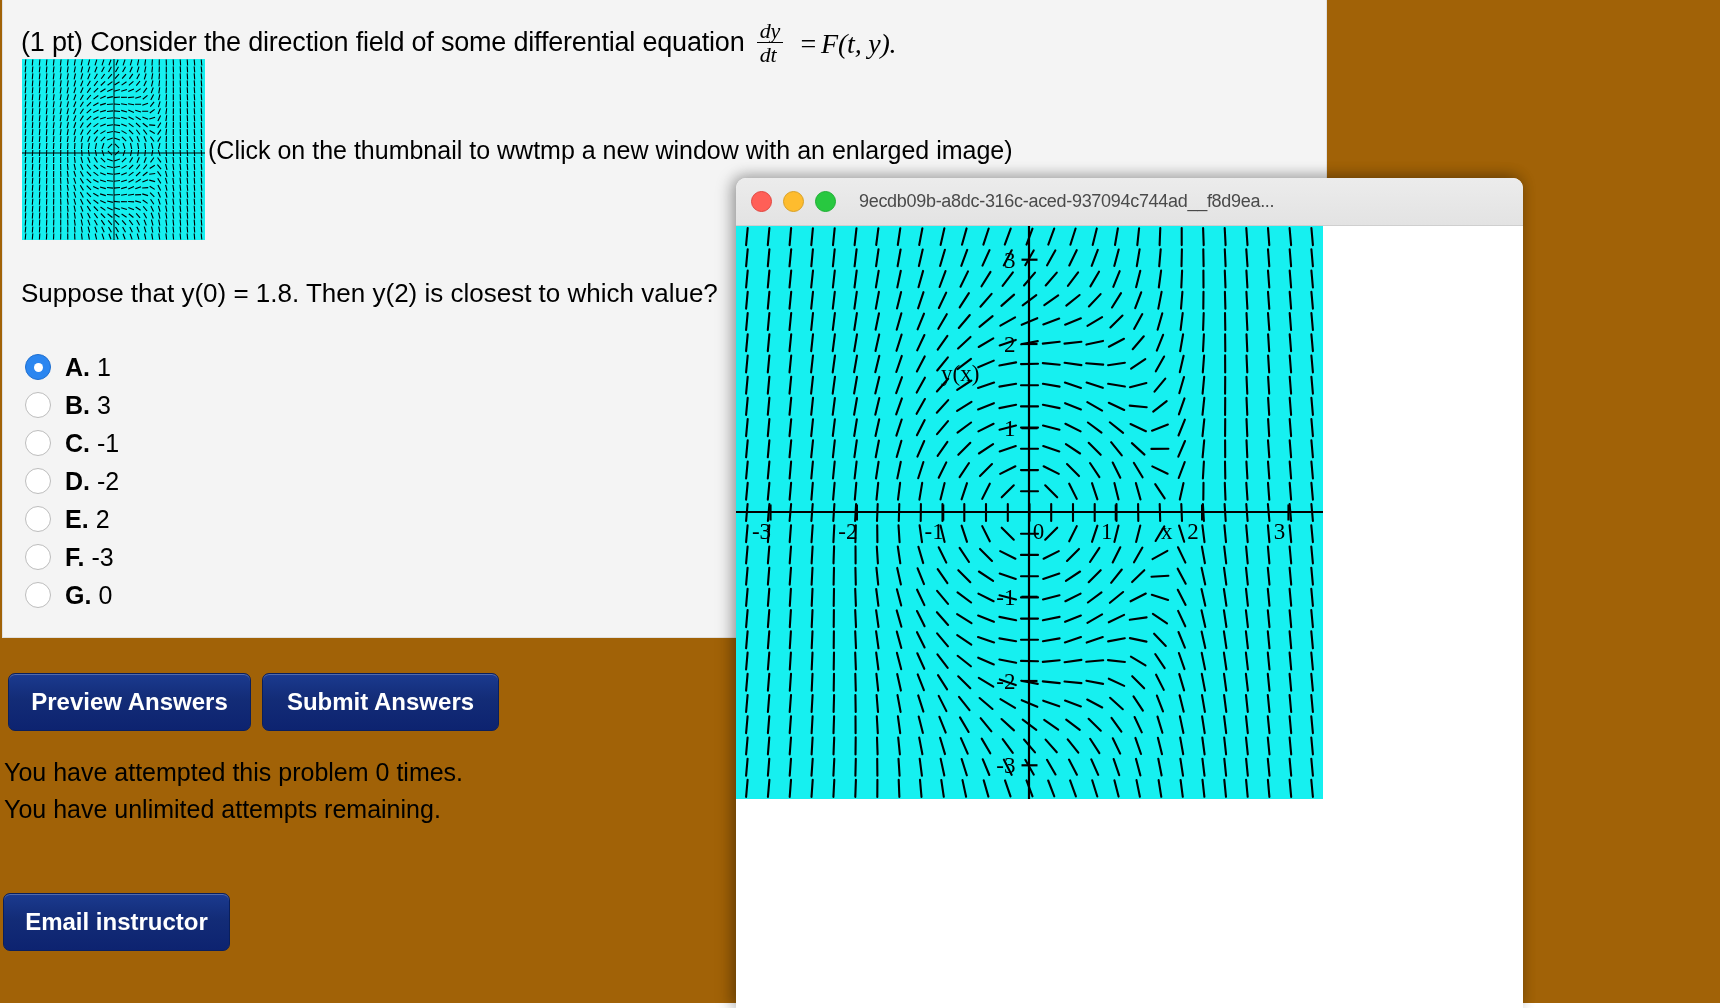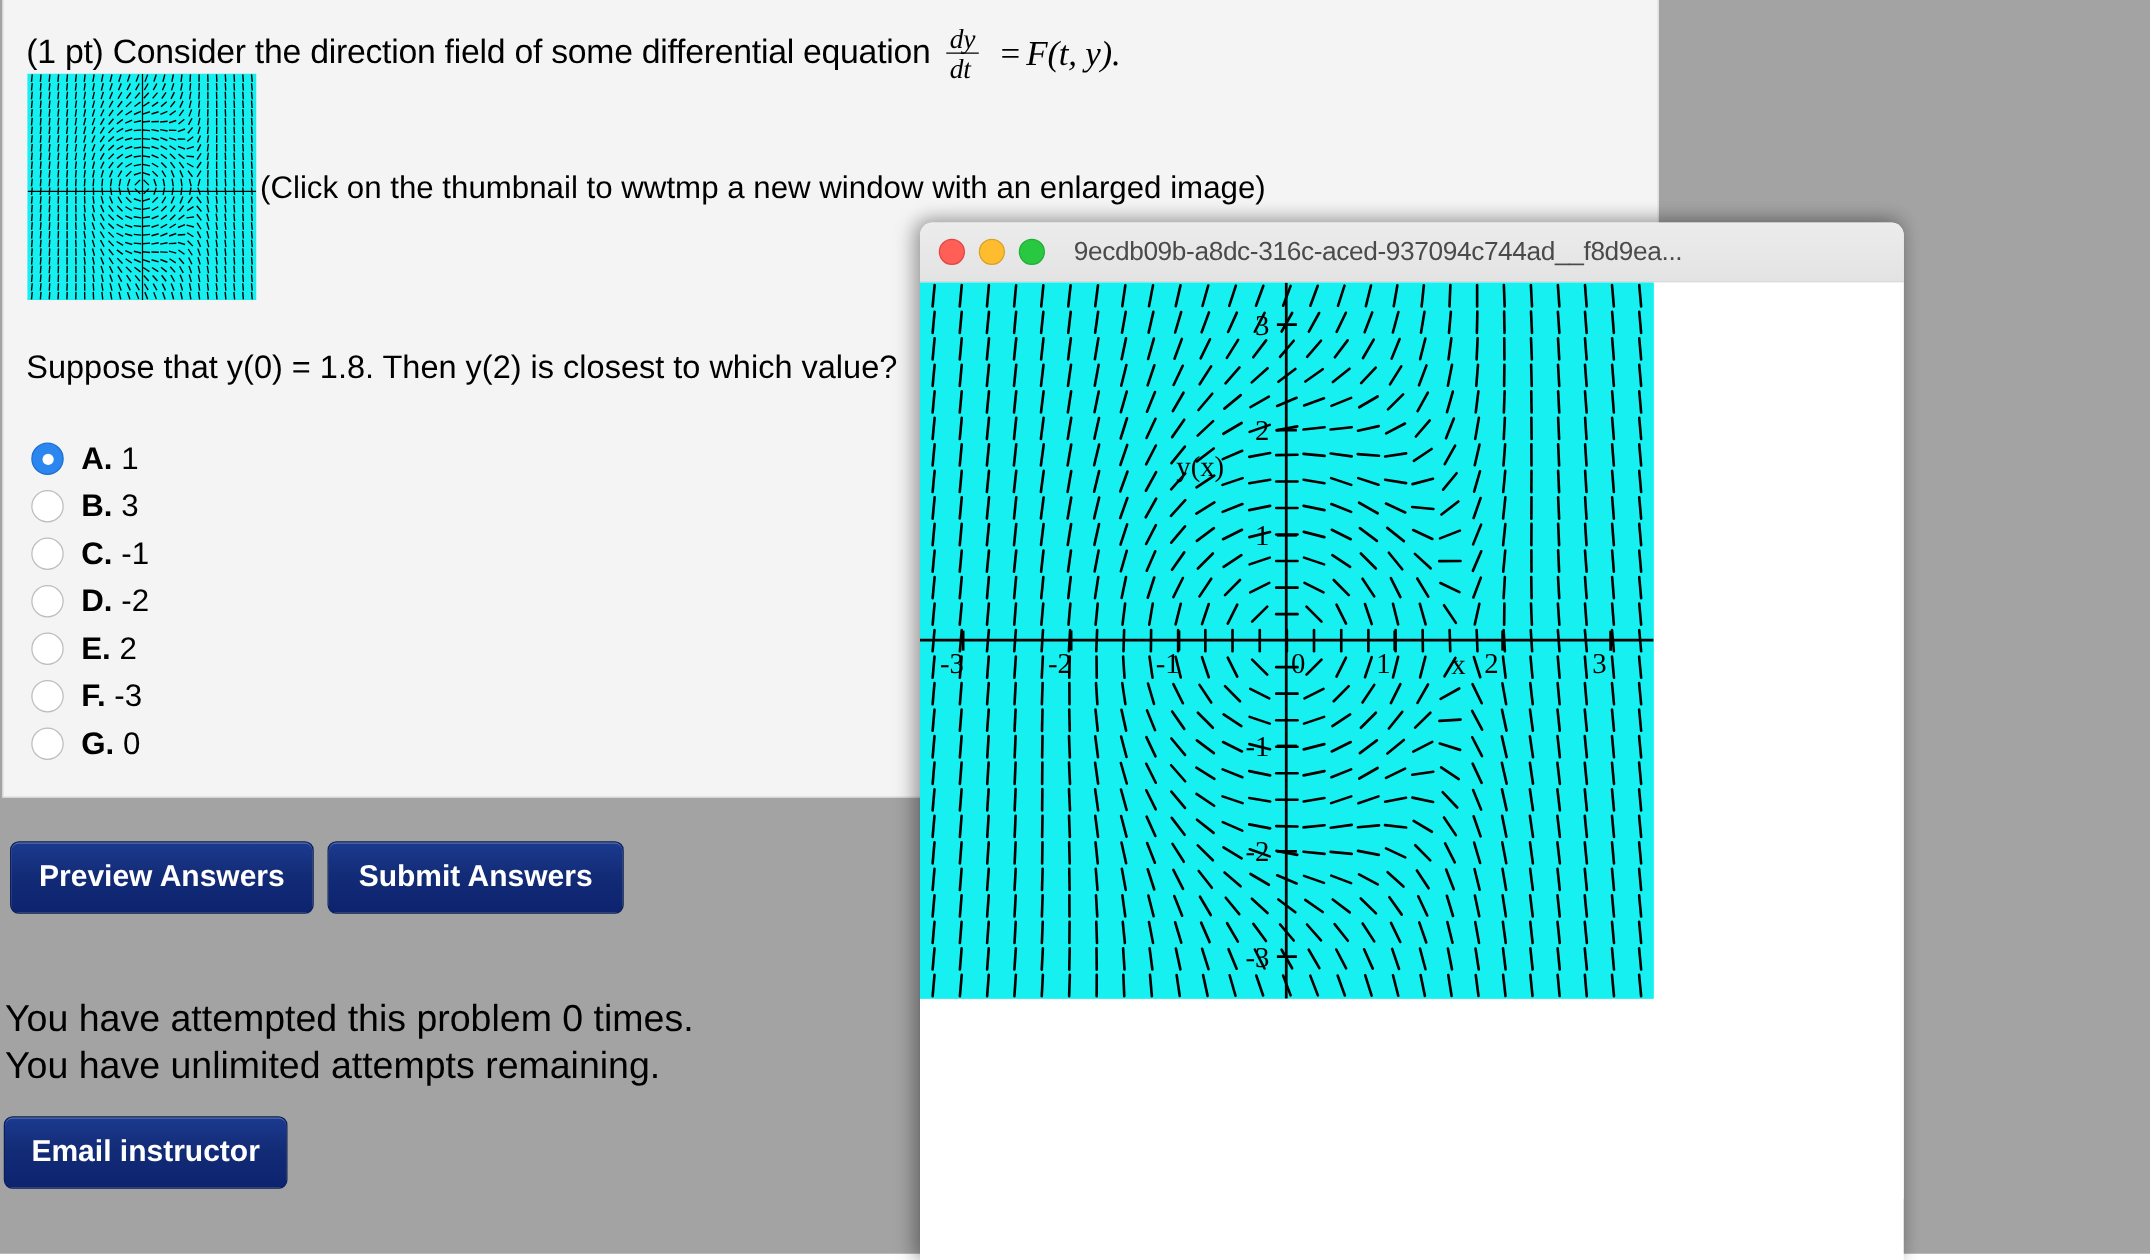--- a/index.html
+++ b/index.html
@@ -9,21 +9,21 @@
     height: 1008px;
     background: #ffffff;
     font-family: "Liberation Sans", sans-serif;
     overflow: hidden;
   }
 
   #root {
     position: relative;
     width: 1720px;
     height: 1003px;
-    background: #a3a3a3;
+    background: #a16207;
   }
 
   
   .problem-panel {
     position: absolute;
     left: 2px;
     top: 0px;
     width: 1325px;
     height: 638px;
     background: #f4f4f4;
@@ -170,24 +170,23 @@
     cursor: pointer;
     box-shadow: 0 1px 0 rgba(255,255,255,0.25) inset;
   }
   #preview-btn { left: 8px;  top: 673px; width: 241px; height: 56px; }
   #submit-btn  { left: 262px; top: 673px; width: 235px; height: 56px; }
   #email-btn   { left: 3px;  top: 893px; width: 225px; height: 56px; }
 
   .attempt-line {
     position: absolute;
     left: 4px;
-    font-size: 30px;
+    font-size: 25px;
     color: #000;
     white-space: nowrap;
-    margin-top: 41px;
   }
   #attempt-1 { top: 758px; }
   #attempt-2 { top: 795px; }
 
   
   .browser {
     position: absolute;
     left: 736px;
     top: 178px;
     width: 787px;
@@ -209,21 +208,21 @@
   .lights { display: flex; align-items: center; margin-left: 15px; }
   .light {
     width: 19px; height: 19px; border-radius: 50%;
     margin-right: 11px;
   }
   .light.red    { background: #ff5f57; border: 1px solid #e04640; }
   .light.yellow { background: #febc2e; border: 1px solid #d9a125; }
   .light.green  { background: #28c840; border: 1px solid #1faf34; }
 
   .win-title {
-    font-size: 21px;
+    font-size: 18px;
     color: #4a4a4a;
     margin-left: 12px;
     white-space: nowrap;
     overflow: hidden;
     max-width: 640px;
     letter-spacing: -0.3px;
   }
 
   .urlbar {
     position: relative;

